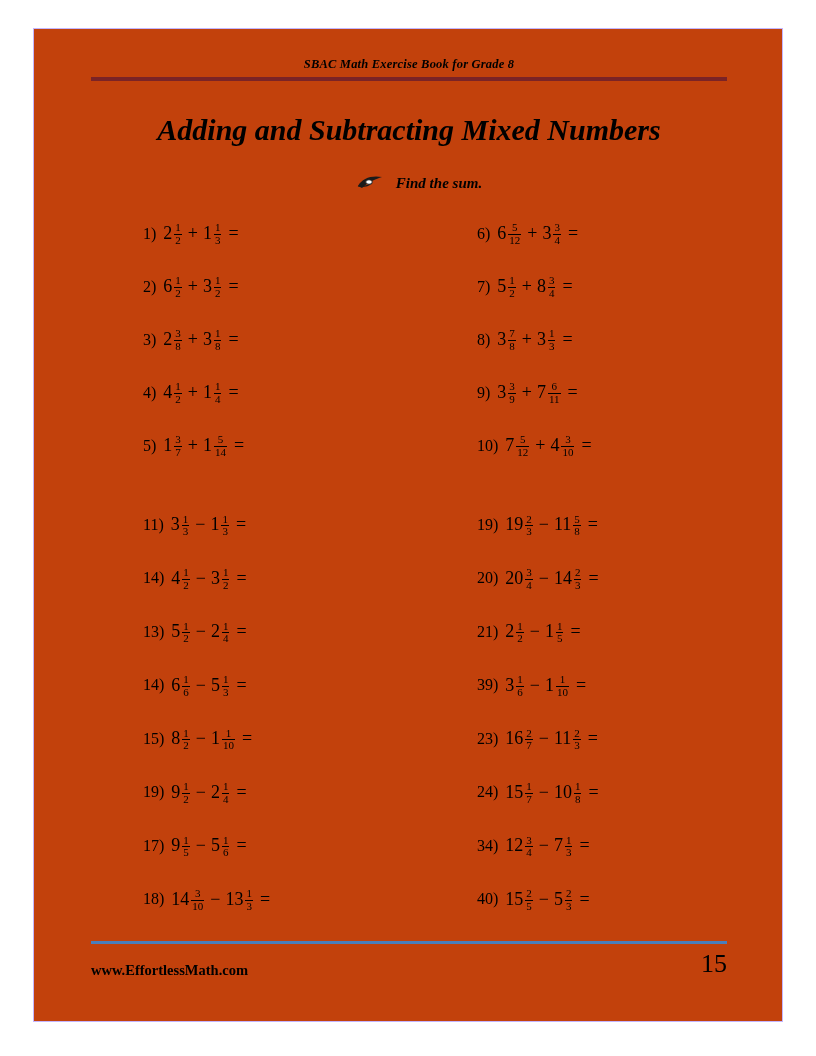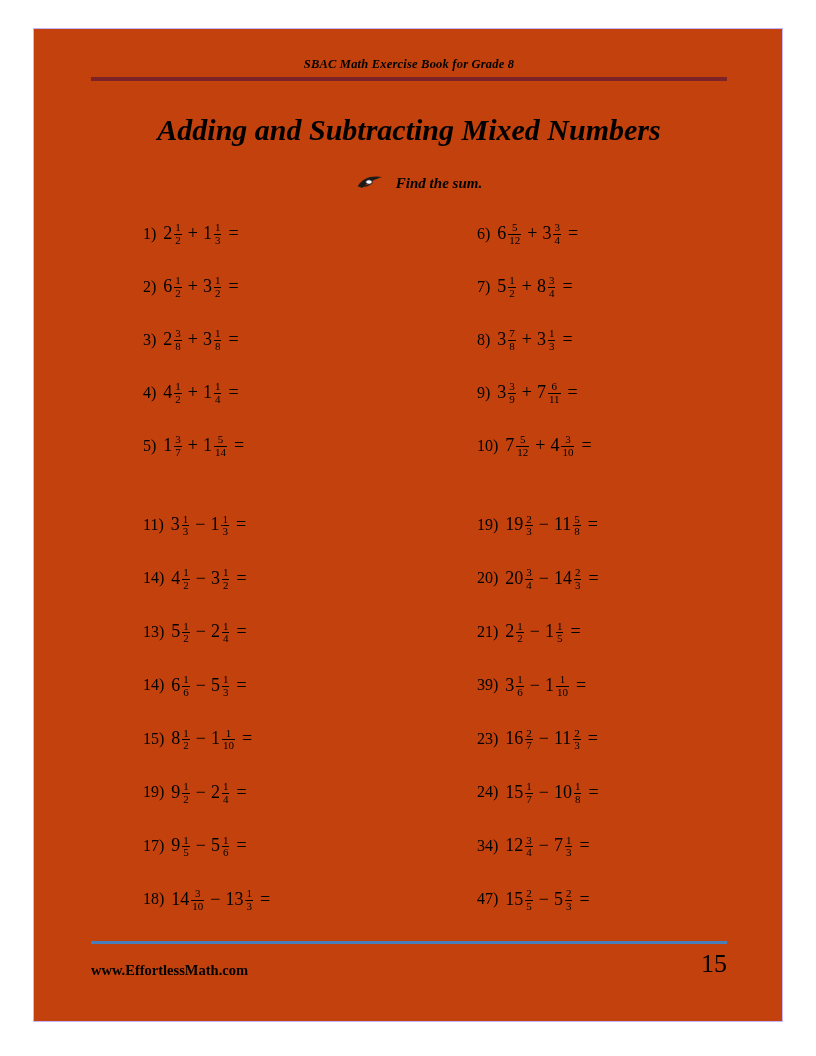--- a/index.html
+++ b/index.html
@@ -604,21 +604,21 @@
                 <span class="op">−</span>
                 <span class="whole">7</span>
                 <span class="frac">
                   <span class="n">1</span>
                   <span class="d">3</span>
                 </span>
                 <span class="eq">=</span>
               </span>
             </div>
           <div class="prob">
-              <span class="num">47)</span>
+              <span class="num">40)</span>
               <span class="expr">
                 <span class="whole">15</span>
                 <span class="frac">
                   <span class="n">2</span>
                   <span class="d">5</span>
                 </span>
                 <span class="op">−</span>
                 <span class="whole">5</span>
                 <span class="frac">
                   <span class="n">2</span>

